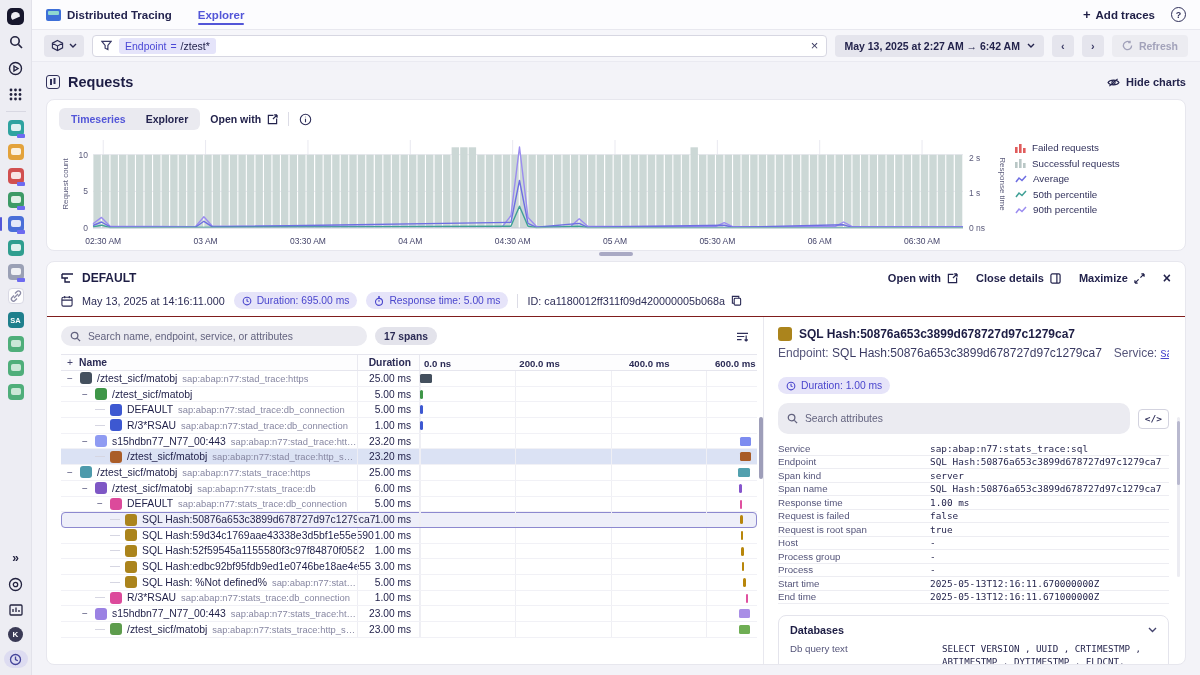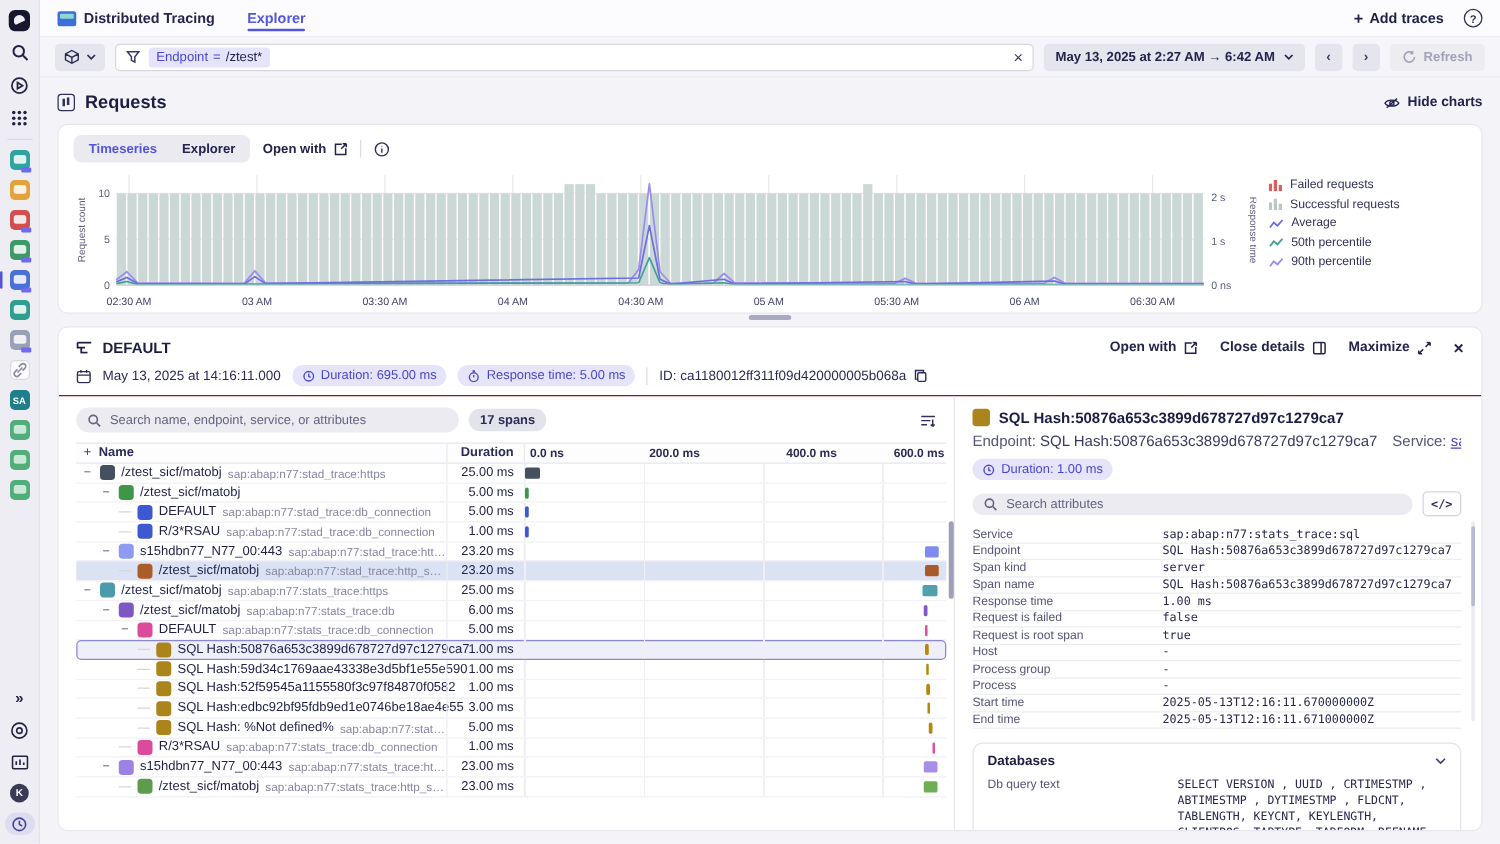--- a/index.html
+++ b/index.html
@@ -115,23 +115,23 @@
   .lscroll { position:absolute; right:0; top:100px; width:4px; height:62px; border-radius:2px; background:#9e9eb9; }
 
   
   .dtitle { display:flex; align-items:center; gap:7px; }
   .dtitle .sico { width:14px; height:14px; }
   .dtitle h2 { font-size:12px; color:#1d1d44; white-space:nowrap; overflow:hidden; text-overflow:ellipsis; }
   .dmeta { margin-top:5px; font-size:12px; color:#3a3a62; display:flex; gap:6px; white-space:nowrap; overflow:hidden; }
   .dmeta .lbl { color:#55557a; }
   .dmeta a { color:#4a46cd; text-decoration:underline; }
   .dmeta .mdiv { width:1px; height:10px; background:#d9d9e4; }
-  .dpillrow { margin-top:7px; display:flex; }
+  .dpillrow { margin-top:17px; display:flex; }
   .dsearchrow { margin-top:9px; display:flex; align-items:center; gap:8px; }
-  .dsearch { flex:1; height:17px; background:#ebebf1; border-radius:10px; display:flex; align-items:center; gap:7px; padding:0 9px; color:#63637f; font-size:10.3px; }
+  .dsearch { flex:1; height:31px; background:#ebebf1; border-radius:10px; display:flex; align-items:center; gap:7px; padding:0 9px; color:#63637f; font-size:10.3px; }
   .codebtn { height:20px; padding:0 6px; border:1px solid #d3d3df; border-radius:4px; display:flex; align-items:center; font-size:9.5px; font-weight:bold; color:#30305a; background:#fff; }
   .attrs { margin-top:8px; }
   .arow { display:flex; align-items:center; height:13.5px; border-bottom:1px solid #ededf2; }
   .akey { width:152px; font-size:9.7px; color:#55557a; flex:0 0 auto; white-space:nowrap; }
   .aval { font-size:9.4px; color:#26264e; white-space:nowrap; overflow:hidden; }
   .rscrolltrack { position:absolute; right:5px; top:100px; width:3px; height:160px; background:#ececf2; border-radius:2px; }
   .rscroll { position:absolute; right:5px; top:104px; width:3px; height:64px; background:#b9b9cf; border-radius:2px; }
   .dbbox { margin-top:11px; border:1px solid #e4e4ec; border-radius:8px; padding:8px 11px 9px; }
   .dbhead { display:flex; align-items:center; font-size:10.8px; font-weight:bold; color:#1d1d44; }
   .dbhead .chev { margin-left:auto; color:#44446e; }

